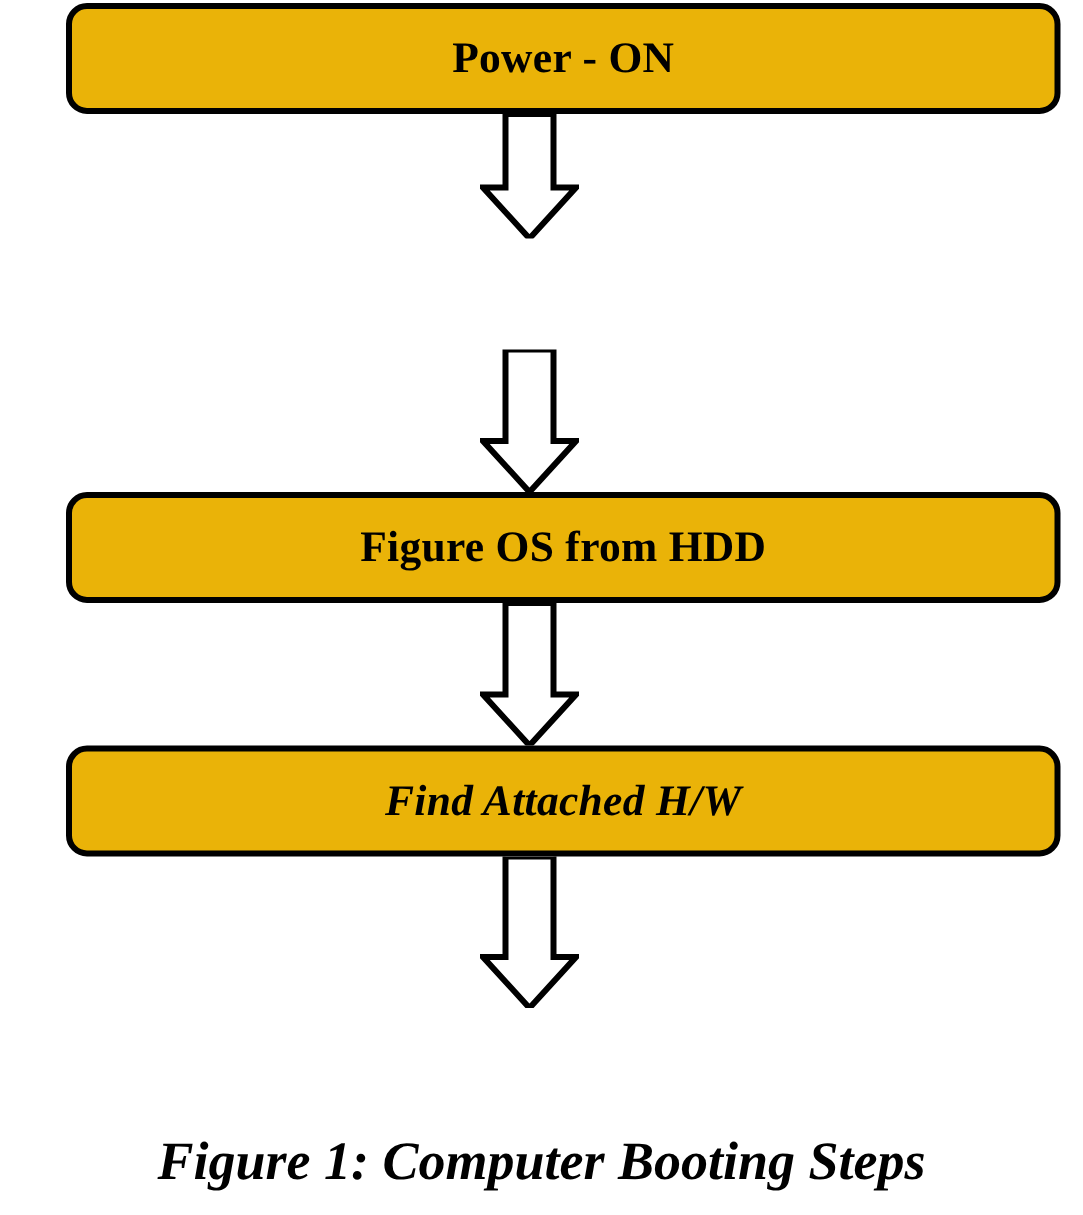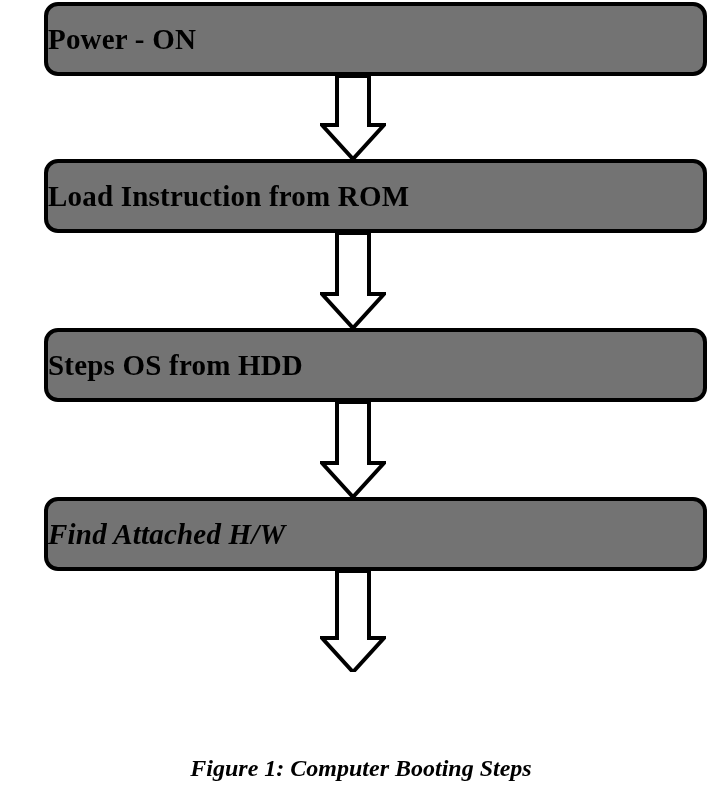--- a/index.html
+++ b/index.html
@@ -20,23 +20,24 @@
     background: #ffffff;
   }
   .flow-box {
     position: absolute;
     left: 44px;
     width: 663px;
     height: 74px;
     box-sizing: border-box;
     border: 4px solid #000000;
     border-radius: 14px;
-    background: #737373;
+    background: #eab308;
     display: flex;
     align-items: center;
+    justify-content: center;
   }
   .flow-box-label {
     font-family: "Liberation Serif", "DejaVu Serif", serif;
     font-weight: bold;
     font-size: 29px;
     line-height: 1;
     color: #000000;
     letter-spacing: 0.2px;
     white-space: nowrap;
     text-align: center;
@@ -53,53 +54,50 @@
   }
   .figure-caption {
     position: absolute;
     left: 0;
     top: 755px;
     width: 722px;
     text-align: center;
     font-family: "Liberation Serif", "DejaVu Serif", serif;
     font-weight: bold;
     font-style: italic;
-    font-size: 24px;
+    font-size: 36px;
     line-height: 1.1;
     color: #000000;
     white-space: nowrap;
   }
 </style>
 </head>
 <body>
 
 <div id="figure-canvas">
 
   <div class="flow-box" style="top:2px;">
     <span class="flow-box-label">Power - ON</span>
   </div>
 
   <div class="flow-arrow" style="top:76px; height:83px;">
     <svg viewBox="0 0 66 83" preserveAspectRatio="none" aria-hidden="true">
       <polygon points="33,83 2,49 17,49 17,0 49,0 49,49 64,49" fill="#ffffff" stroke="#000000" stroke-width="4" stroke-linejoin="miter"></polygon>
     </svg>
   </div>
 
-  <div class="flow-box" style="top:159px;">
-    <span class="flow-box-label">Load Instruction from ROM</span>
-  </div>
 
   <div class="flow-arrow" style="top:233px; height:95px;">
     <svg viewBox="0 0 66 95" preserveAspectRatio="none" aria-hidden="true">
       <polygon points="33,95 2,61 17,61 17,0 49,0 49,61 64,61" fill="#ffffff" stroke="#000000" stroke-width="4" stroke-linejoin="miter"></polygon>
     </svg>
   </div>
 
   <div class="flow-box" style="top:328px;">
-    <span class="flow-box-label">Steps OS from HDD</span>
+    <span class="flow-box-label">Figure OS from HDD</span>
   </div>
 
   <div class="flow-arrow" style="top:402px; height:95px;">
     <svg viewBox="0 0 66 95" preserveAspectRatio="none" aria-hidden="true">
       <polygon points="33,95 2,61 17,61 17,0 49,0 49,61 64,61" fill="#ffffff" stroke="#000000" stroke-width="4" stroke-linejoin="miter"></polygon>
     </svg>
   </div>
 
   <div class="flow-box" style="top:497px;font-style:italic;">
     <span class="flow-box-label">Find Attached H/W</span>

